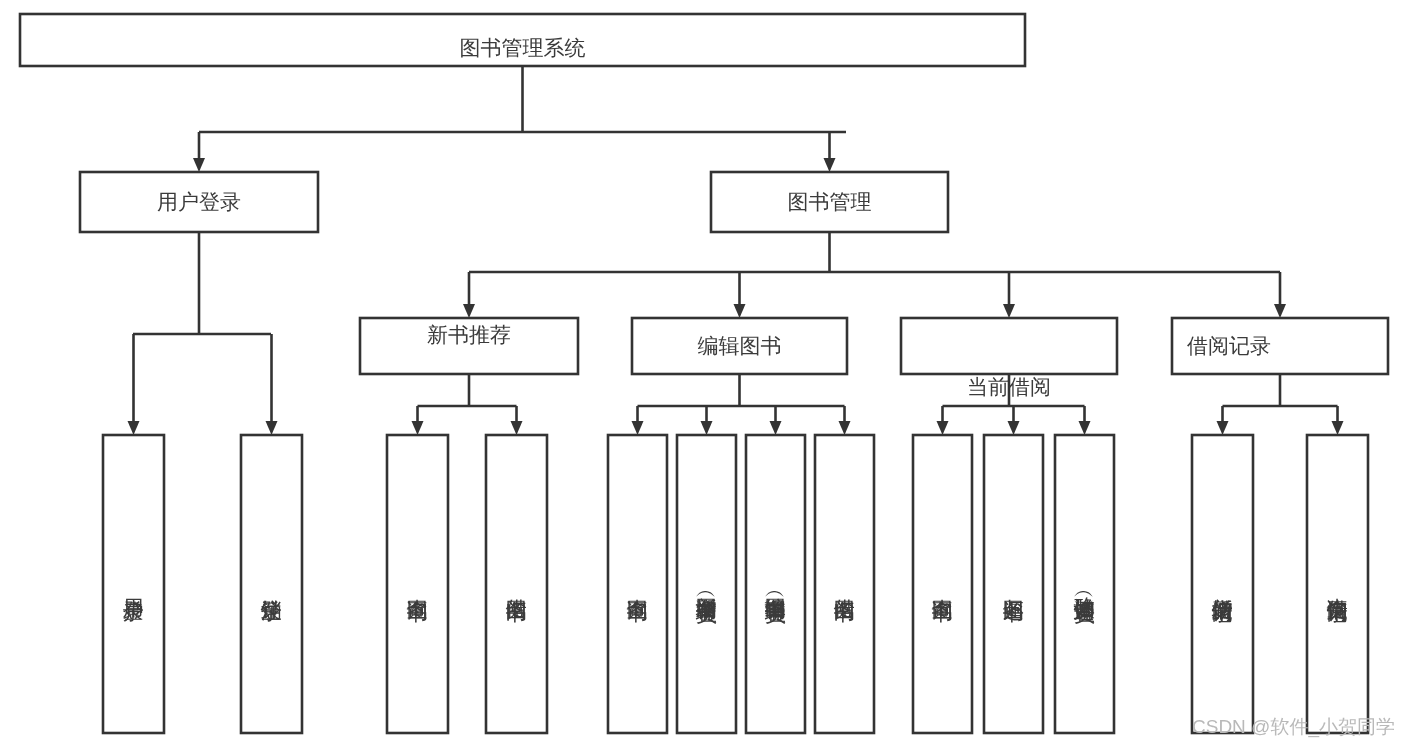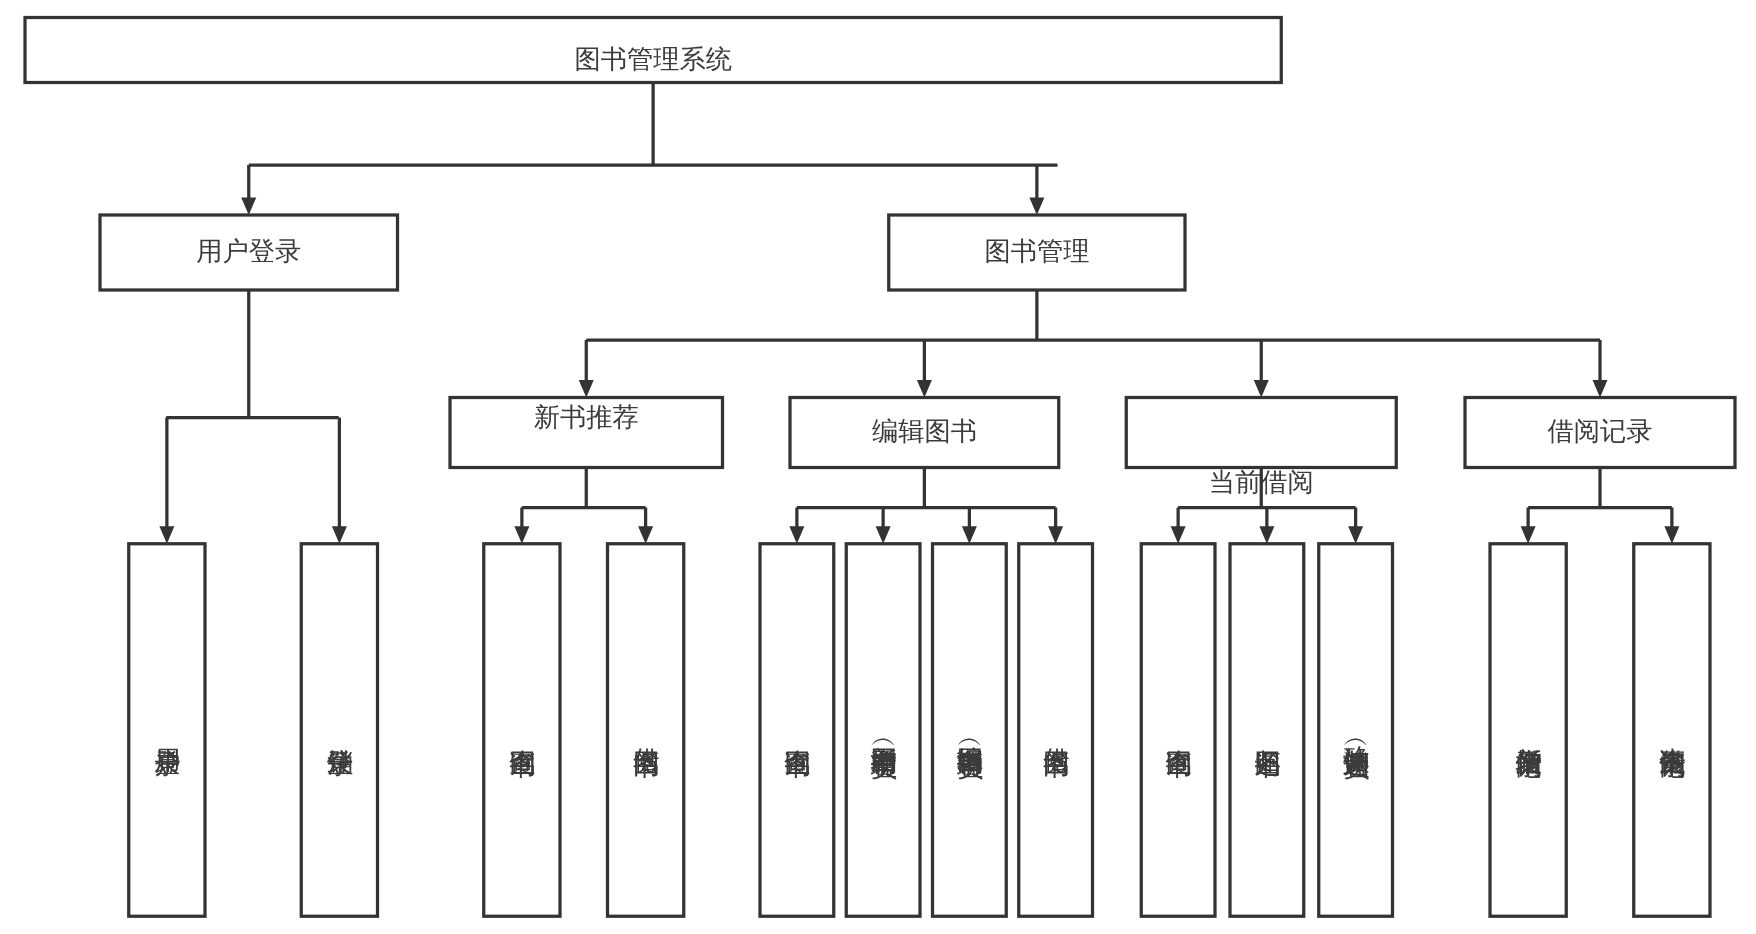--- a/index.html
+++ b/index.html
@@ -178,30 +178,31 @@
   </svg>
 
   <div class="node-label" style="left:20px; top:14px; width:1005px; height:68px;">图书管理系统</div>
 
   <div class="node-label" style="left:80px; top:172px; width:238px; height:60px;">用户登录</div>
   <div class="node-label" style="left:711px; top:172px; width:237px; height:60px;">图书管理</div>
 
   <div class="node-label" style="left:360px; top:307px; width:218px; height:56px;">新书推荐</div>
   <div class="node-label" style="left:632px; top:318px; width:215px; height:56px;">编辑图书</div>
   <div class="node-label" style="left:901px; top:330px; width:216px; height:56px;margin-top:29px;">当前借阅</div>
-  <div class="node-label" style="left:1172px; top:318px; width:216px; height:56px;">借阅记录</div>
+  <div class="node-label" style="left:1121px; top:318px; width:216px; height:56px;">借阅记录</div>
 
   <div class="node-label vertical" style="left:103px; top:435px; width:61px; height:298px;">用户登录</div>
   <div class="node-label vertical" style="left:241px; top:435px; width:61px; height:298px;">注销登录</div>
   <div class="node-label vertical" style="left:387px; top:435px; width:61px; height:298px;">查询图书</div>
   <div class="node-label vertical" style="left:486px; top:435px; width:61px; height:298px;">借阅图书</div>
   <div class="node-label vertical" style="left:608px; top:435px; width:59px; height:298px;">查询图书</div>
   <div class="node-label vertical" style="left:677px; top:435px; width:59px; height:298px;">新增图书（管理员）</div>
   <div class="node-label vertical" style="left:746px; top:435px; width:59px; height:298px;">编辑图书（管理员）</div>
   <div class="node-label vertical" style="left:815px; top:435px; width:59px; height:298px;">借阅图书</div>
   <div class="node-label vertical" style="left:913px; top:435px; width:59px; height:298px;">查询图书</div>
   <div class="node-label vertical" style="left:984px; top:435px; width:59px; height:298px;">归还图书</div>
   <div class="node-label vertical" style="left:1055px; top:435px; width:59px; height:298px;">确认归还（管理员）</div>
   <div class="node-label vertical" style="left:1192px; top:435px; width:61px; height:298px;">新增借阅记录</div>
   <div class="node-label vertical" style="left:1307px; top:435px; width:61px; height:298px;">查询借阅记录</div>
 
+  <div class="watermark" style="left:1192px; top:714px;">CSDN @软件_小贺同学</div>
 
 </div>
 
 </body></html>

